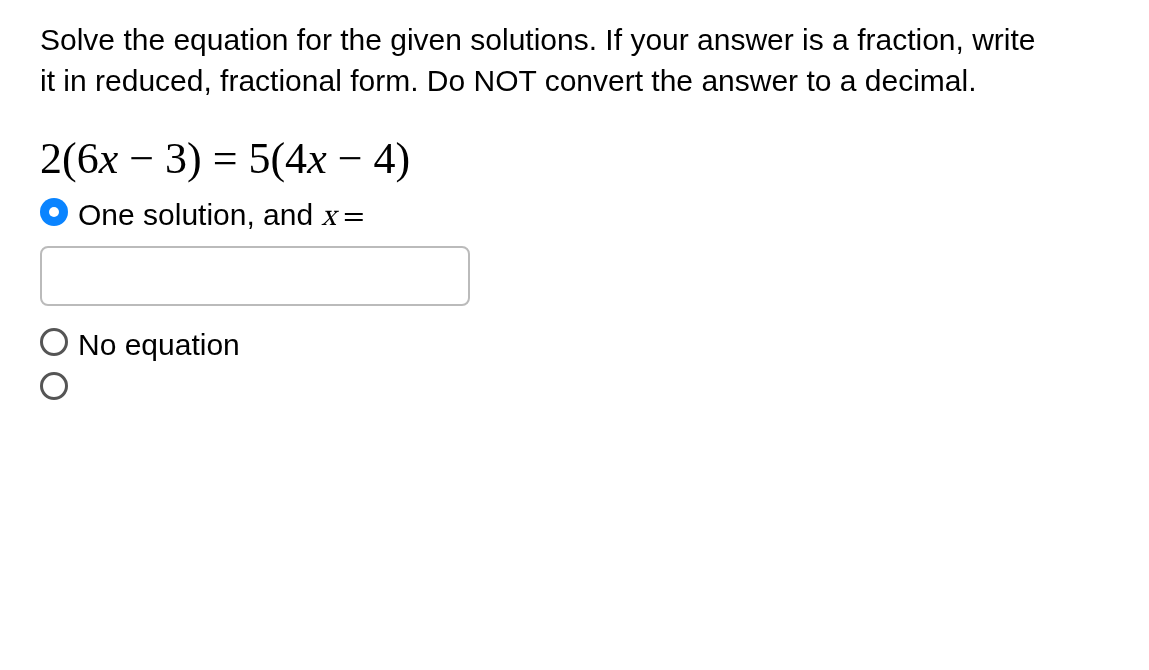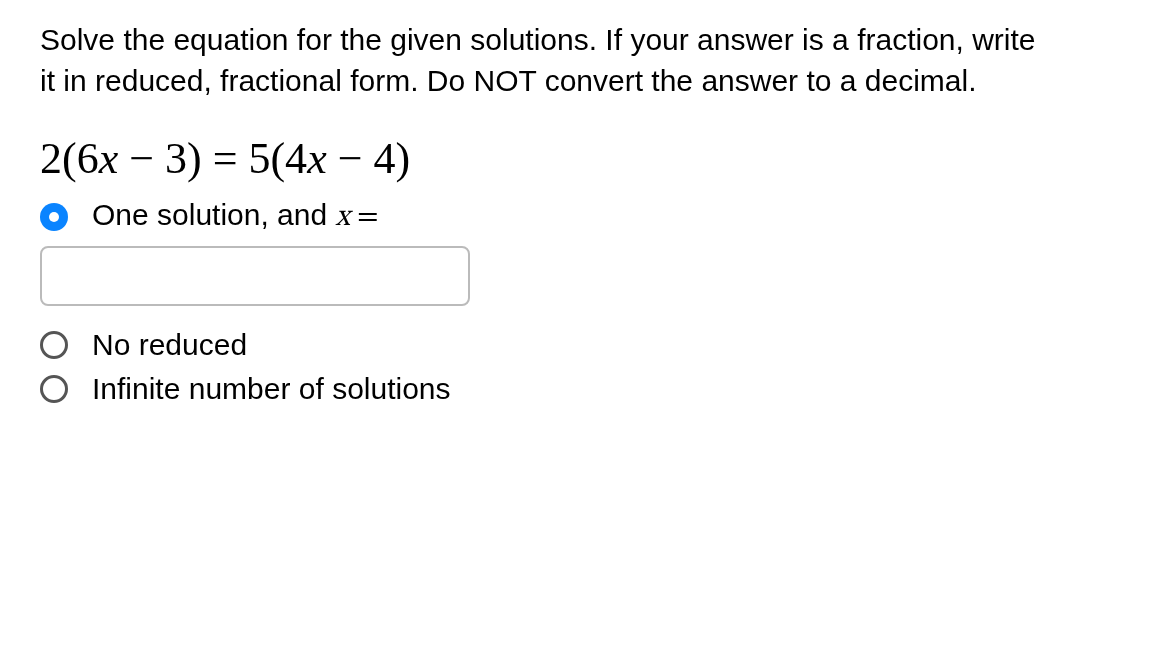--- a/index.html
+++ b/index.html
@@ -23,22 +23,21 @@
     .equation {
       font-family: Liberation Serif, serif;
       font-size: 44px;
       margin-bottom: 14px;
     }
     .equation .var {
       font-style: italic;
     }
     .option-row {
       display: flex;
-      align-items: center;
-      gap: 24px;
+      gap: 10px;
       margin-bottom: 10px;
     }
     .radio {
       width: 28px;
       height: 28px;
       border-radius: 50%;
       border: 3px solid #555;
       background: #fff;
       flex-shrink: 0;
       cursor: pointer;
@@ -94,19 +93,18 @@
   <span class="radio selected"></span>
   <span class="option-label">
     <span>One solution, and </span><span class="math">x</span><span class="eq"> =</span>
   </span>
 </div>
 
 <input type="text" class="answer-input" value="" style="">
 
 <div class="option-row">
   <span class="radio"></span>
-  <span class="option-label">No reduced</span>
+  <span class="option-label">No equation</span>
 </div>
 
 <div class="option-row">
   <span class="radio"></span>
-  <span class="option-label">Infinite number of solutions</span>
 </div>
 
 </body></html>

